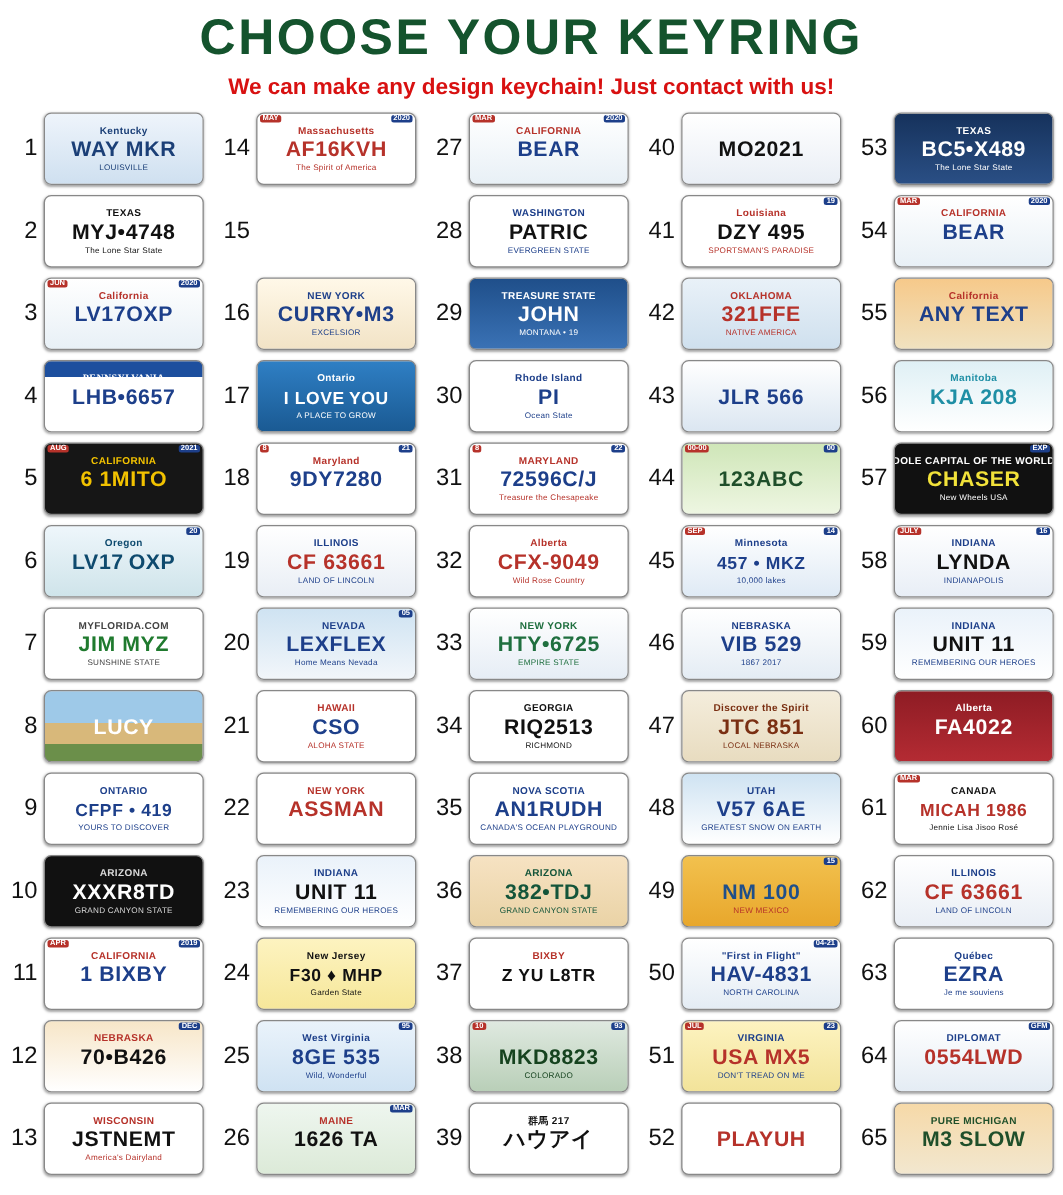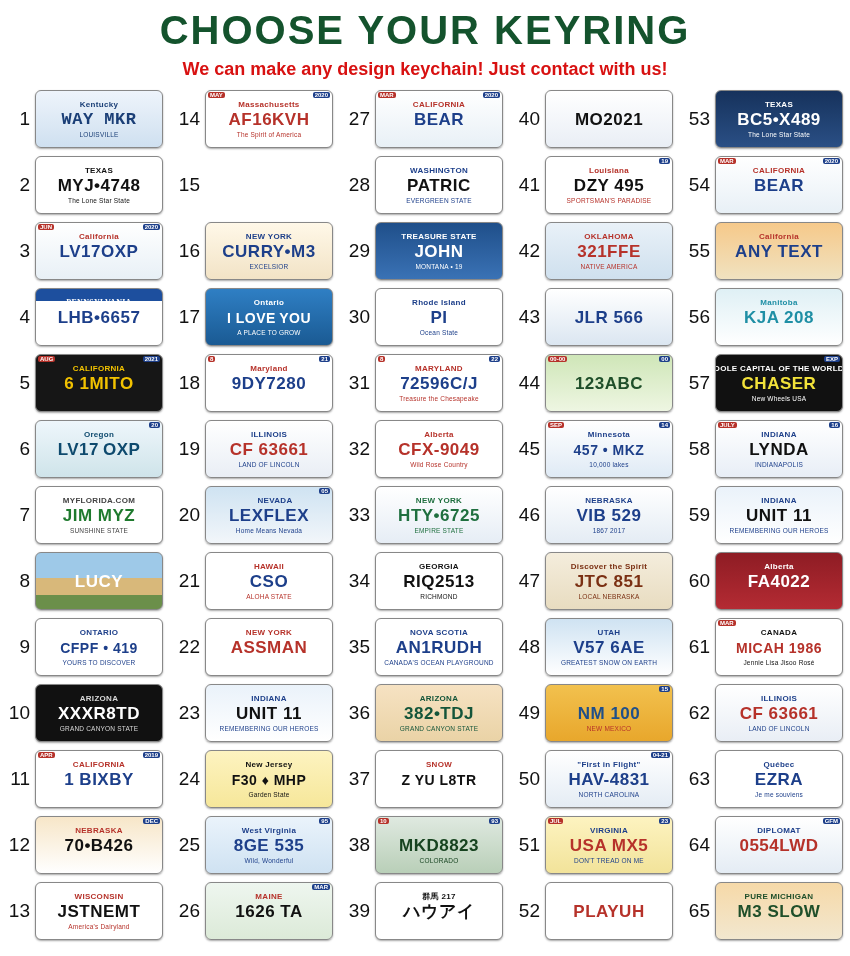--- a/index.html
+++ b/index.html
@@ -114,21 +114,21 @@
 <body>
 
 <div class="page">
   <div class="title">CHOOSE YOUR KEYRING</div>
   <div class="subtitle">We can make any design keychain!  Just contact with us!</div>
   <div class="grid" id="grid">
       <div class="cell">
         <div class="num">1</div>
         <div class="plate" style="background: linear-gradient(rgb(238, 244, 251), rgb(207, 224, 240));">
           <div class="ptop" style="color: rgb(27, 63, 119);">Kentucky</div>
-          <div class="pmain" style="color: rgb(27, 63, 119); font-family: Liberation Mono, monospace;">WAY  MKR</div>
+          <div class="pmain" style="color: rgb(27, 63, 119);">WAY  MKR</div>
           <div class="pbot" style="color: rgb(27, 63, 119);">LOUISVILLE</div>
         </div>
       </div>
       <div class="cell">
         <div class="num">14</div>
         <div class="plate" style="background: rgb(255, 255, 255);">
           <div class="corner-l" style="color: rgb(255, 255, 255); background: rgb(182, 50, 42);">MAY</div>
           <div class="corner-r" style="color: rgb(255, 255, 255); background: rgb(29, 63, 138);">2020</div>
           <div class="ptop" style="color: rgb(182, 50, 42);">Massachusetts</div>
           <div class="pmain" style="color: rgb(182, 50, 42);">AF16KVH</div>
@@ -552,21 +552,21 @@
         <div class="num">24</div>
         <div class="plate" style="background: linear-gradient(rgb(253, 243, 192), rgb(246, 231, 154));">
           <div class="ptop" style="color: rgb(17, 17, 17);">New Jersey</div>
           <div class="pmain small" style="color: rgb(17, 17, 17);">F30 ♦ MHP</div>
           <div class="pbot" style="color: rgb(17, 17, 17);">Garden State</div>
         </div>
       </div>
       <div class="cell">
         <div class="num">37</div>
         <div class="plate" style="background: rgb(255, 255, 255);">
-          <div class="ptop" style="color: rgb(182, 50, 42);">SNOW</div>
+          <div class="ptop" style="color: rgb(182, 50, 42);">BIXBY</div>
           <div class="pmain small" style="color: rgb(17, 17, 17);">Z YU L8TR</div>
           <div class="pbot" style="color: rgb(182, 50, 42);"></div>
         </div>
       </div>
       <div class="cell">
         <div class="num">50</div>
         <div class="plate" style="background: linear-gradient(rgb(255, 255, 255), rgb(228, 236, 244));">
           <div class="corner-r" style="color: rgb(255, 255, 255); background: rgb(29, 63, 138);">04-21</div>
           <div class="ptop" style="color: rgb(29, 63, 138);">"First in Flight"</div>
           <div class="pmain" style="color: rgb(29, 63, 138);">HAV-4831</div>

